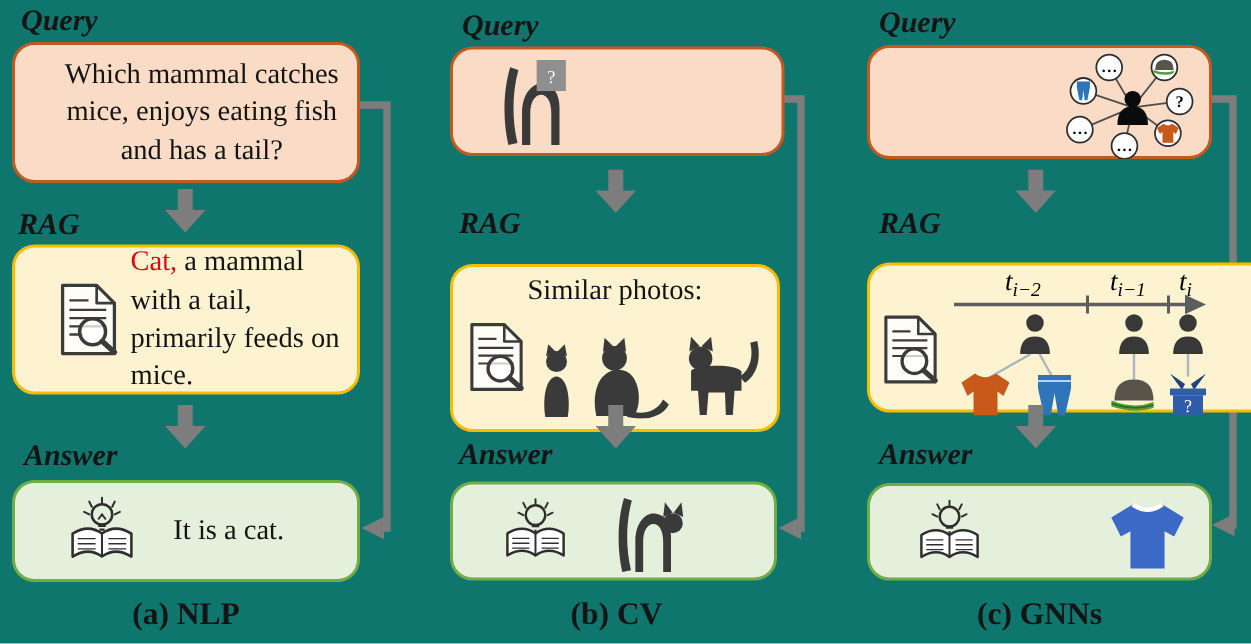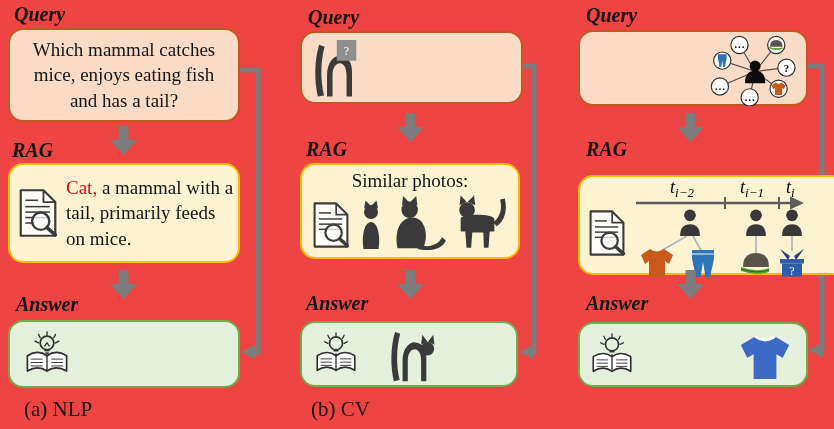--- a/index.html
+++ b/index.html
@@ -1,22 +1,22 @@
 <!DOCTYPE html>
 <html><head>
 <meta charset="utf-8">
 <style>
   html,body{margin:0;padding:0;background:#fff;}
-  .canvas{position:relative;width:834px;height:429px;background:#ef4444;
+  .canvas{position:relative;width:834px;height:429px;background:#0f766e;
           font-family:"Liberation Serif",serif;color:#141414;overflow:hidden;}
   .abs{position:absolute;}
   .lbl{position:absolute;font-weight:bold;font-style:italic;font-size:20px;line-height:1.1;}
-  .cap{position:absolute;font-weight:normal;font-size:21px;width:200px;}
+  .cap{position:absolute;font-weight:bold;font-size:21px;text-align:center;width:200px;}
   .box{position:absolute;box-sizing:border-box;border-radius:15px;border:2.5px solid;
-       display:flex;align-items:center;}
+       display:flex;align-items:center;padding-left:21px;}
   .q{background:#fadcc6;border-color:#c2592093;border-color:#c25920;}
   .r{background:#fdf3d1;border-color:#f7bb00;}
   .a{background:#e5f0dc;border-color:#70ad47;}
   .txt{font-size:19px;line-height:1.33;}
   .ctr{text-align:center;}
   .overlay{position:absolute;left:0;top:0;width:834px;height:429px;pointer-events:none;}
   .darr{position:absolute;}
   .red{color:#e30613;font-weight:normal;}
   svg text{font-family:"Liberation Serif",serif;}
   .ragrow{display:flex;align-items:center;width:100%;}
@@ -95,20 +95,21 @@
       <line x1="27" y1="29" x2="27" y2="47" stroke="#2e2e2e" stroke-width="1.6"></line>
       <g stroke="#2e2e2e" stroke-width="1.1">
         <line x1="8" y1="33" x2="22" y2="33"></line>
           <line x1="8" y1="37" x2="22" y2="37"></line>
           <line x1="8" y1="41" x2="22" y2="41"></line>
         <line x1="32" y1="33" x2="46" y2="33"></line>
           <line x1="32" y1="37" x2="46" y2="37"></line>
           <line x1="32" y1="41" x2="46" y2="41"></line>
       </g>
     </svg>
+    <div class="txt ctr" style="flex:1;padding-right:24px">It is a cat.</div>
   </div>
 
   <div class="cap" style="left:24px;top:397px">(a) NLP</div>
 
   <div class="lbl" style="left:308px;top:6px">Query</div>
 
   <div class="box q" style="left:300px;top:31px;width:223px;height:73px">
     <svg style="margin-left:8px;flex:none" width="56" height="66" viewBox="0 0 92 100">
       <g fill="#3a3a3a">
         <path d="M13 97 C7 72 7 38 15 12 L24 15 C17 40 17 70 23 95 Z"></path>
@@ -118,21 +119,21 @@
       <text x="60" y="29" text-anchor="middle" font-size="20" fill="#ffffff">?</text>
     </svg>
   </div>
 
   <svg class="darr" style="left:397px;top:113px" width="27" height="29" viewBox="0 0 27 29">
     <polygon points="8.5,0 18.5,0 18.5,14 27,14 13.5,29 0,14 8.5,14" fill="#7d7d7d"></polygon>
   </svg>
 
   <div class="lbl" style="left:306px;top:138px">RAG</div>
 
-  <div class="box r" style="left:300px;top:163px;width:220px;height:96px">
+  <div class="box r" style="left:300px;top:176px;width:220px;height:112px">
     <div class="txt ctr abs" style="left:0;right:0;top:3px">Similar photos:</div>
     <svg class="abs" style="left:10px;top:36px" width="38" height="48" viewBox="0 0 44 54">
       <path d="M3 2 H28 L41 15 V52 H3 Z" fill="#fffdf8" stroke="#3b3b3b" stroke-width="2.4" stroke-linejoin="round"></path>
       <path d="M28 2 V15 H41" fill="none" stroke="#3b3b3b" stroke-width="2" stroke-linejoin="round"></path>
       <g stroke="#3b3b3b" stroke-width="1.7">
         <line x1="8" y1="13" x2="22" y2="13"></line>
           <line x1="8" y1="20" x2="35" y2="20"></line>
         <line x1="8" y1="26" x2="35" y2="26"></line>
           <line x1="8" y1="32" x2="35" y2="32"></line>
       </g>
@@ -353,14 +354,15 @@
           <line x1="32" y1="37" x2="46" y2="37"></line>
           <line x1="32" y1="41" x2="46" y2="41"></line>
       </g>
     </svg>
     <svg style="position:absolute;right:14px;top:8px" width="54" height="50" viewBox="-19 -16 38 33">
       <path d="M-17 -8 L-7 -14 Q0 -9 7 -14 L17 -8 L12.5 1 L8 -1.5 L8 16 L-8 16 L-8 -1.5 L-12.5 1 Z" fill="#3c68c6"></path>
       <path d="M-7 -14 Q0 -9 7 -14" stroke="#ffffff" stroke-width="2" fill="none"></path>
     </svg>
   </div>
 
+  <div class="cap" style="left:593px;top:397px">(c) GNNs</div>
 
 </div>
 
 </body></html>

